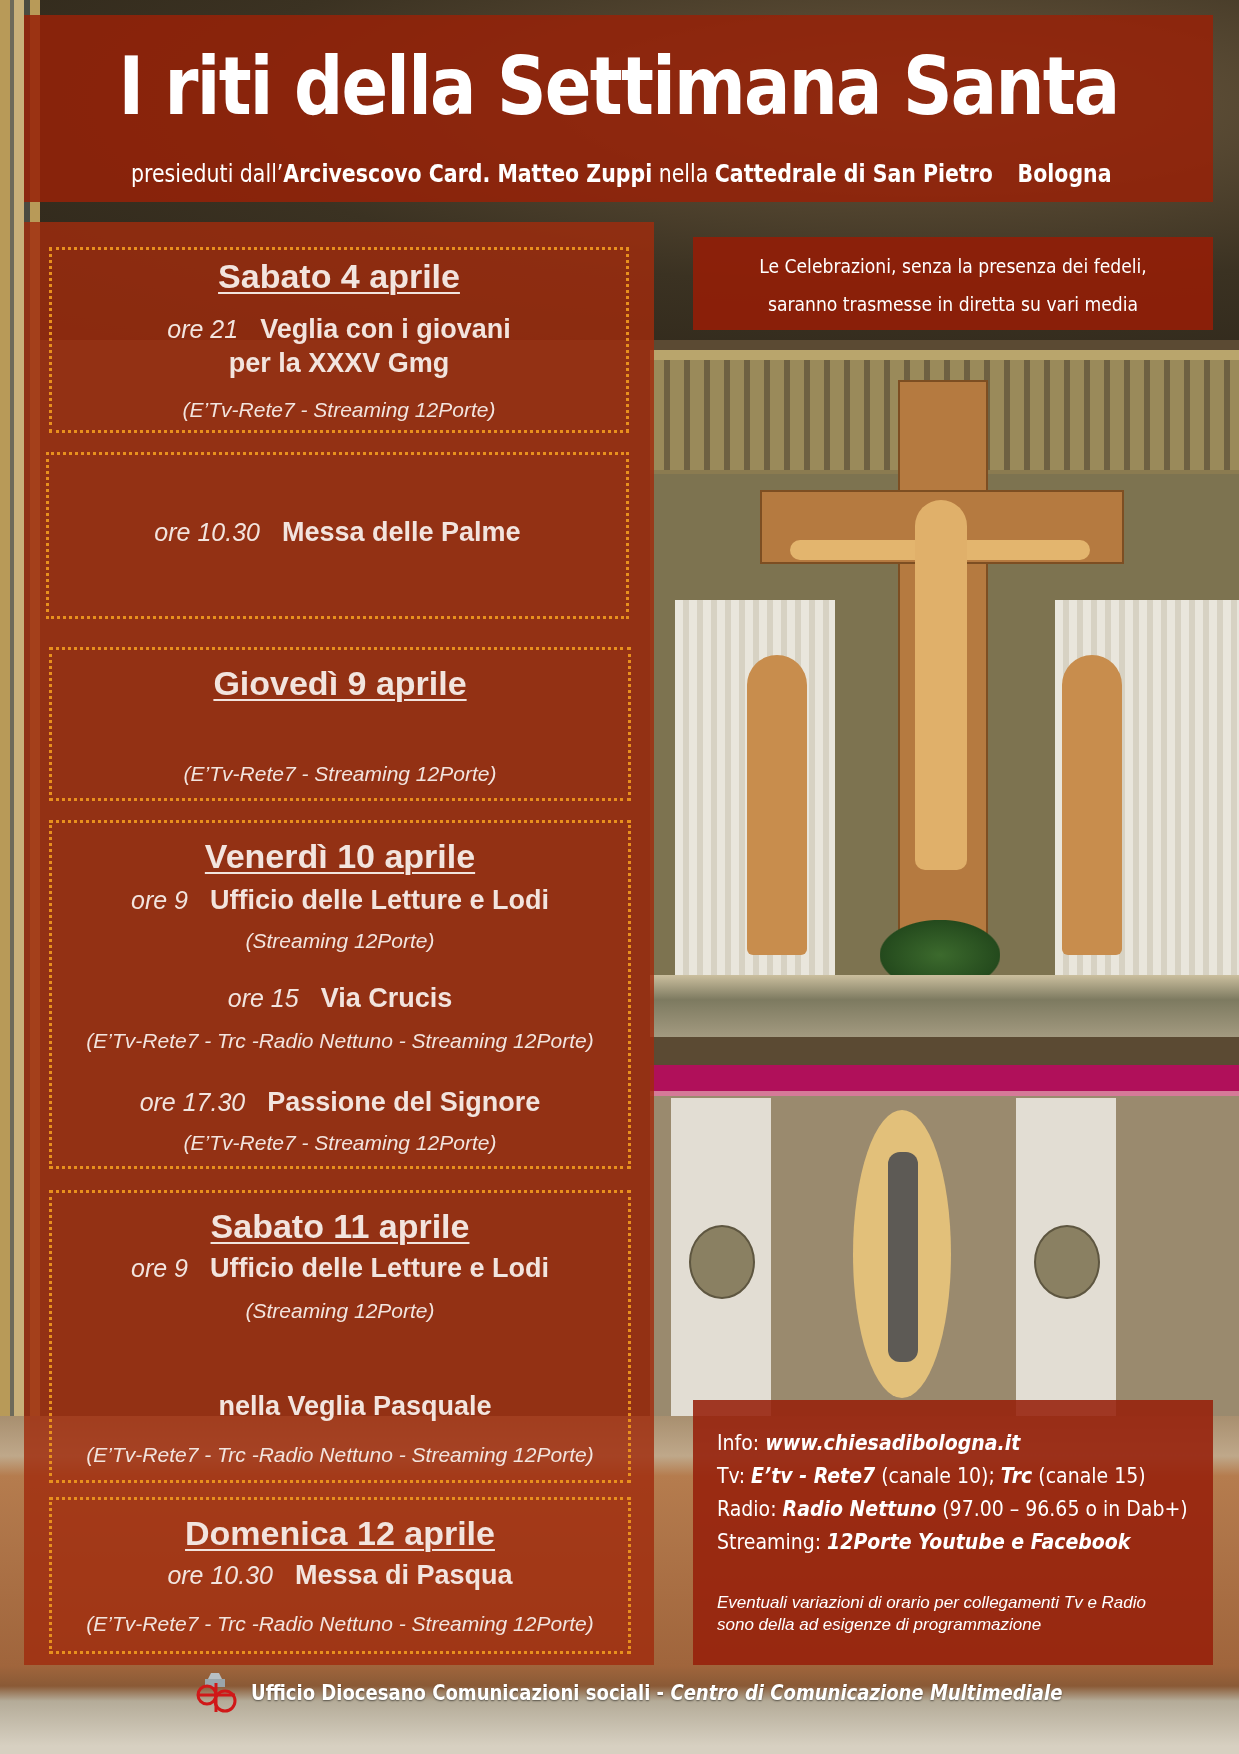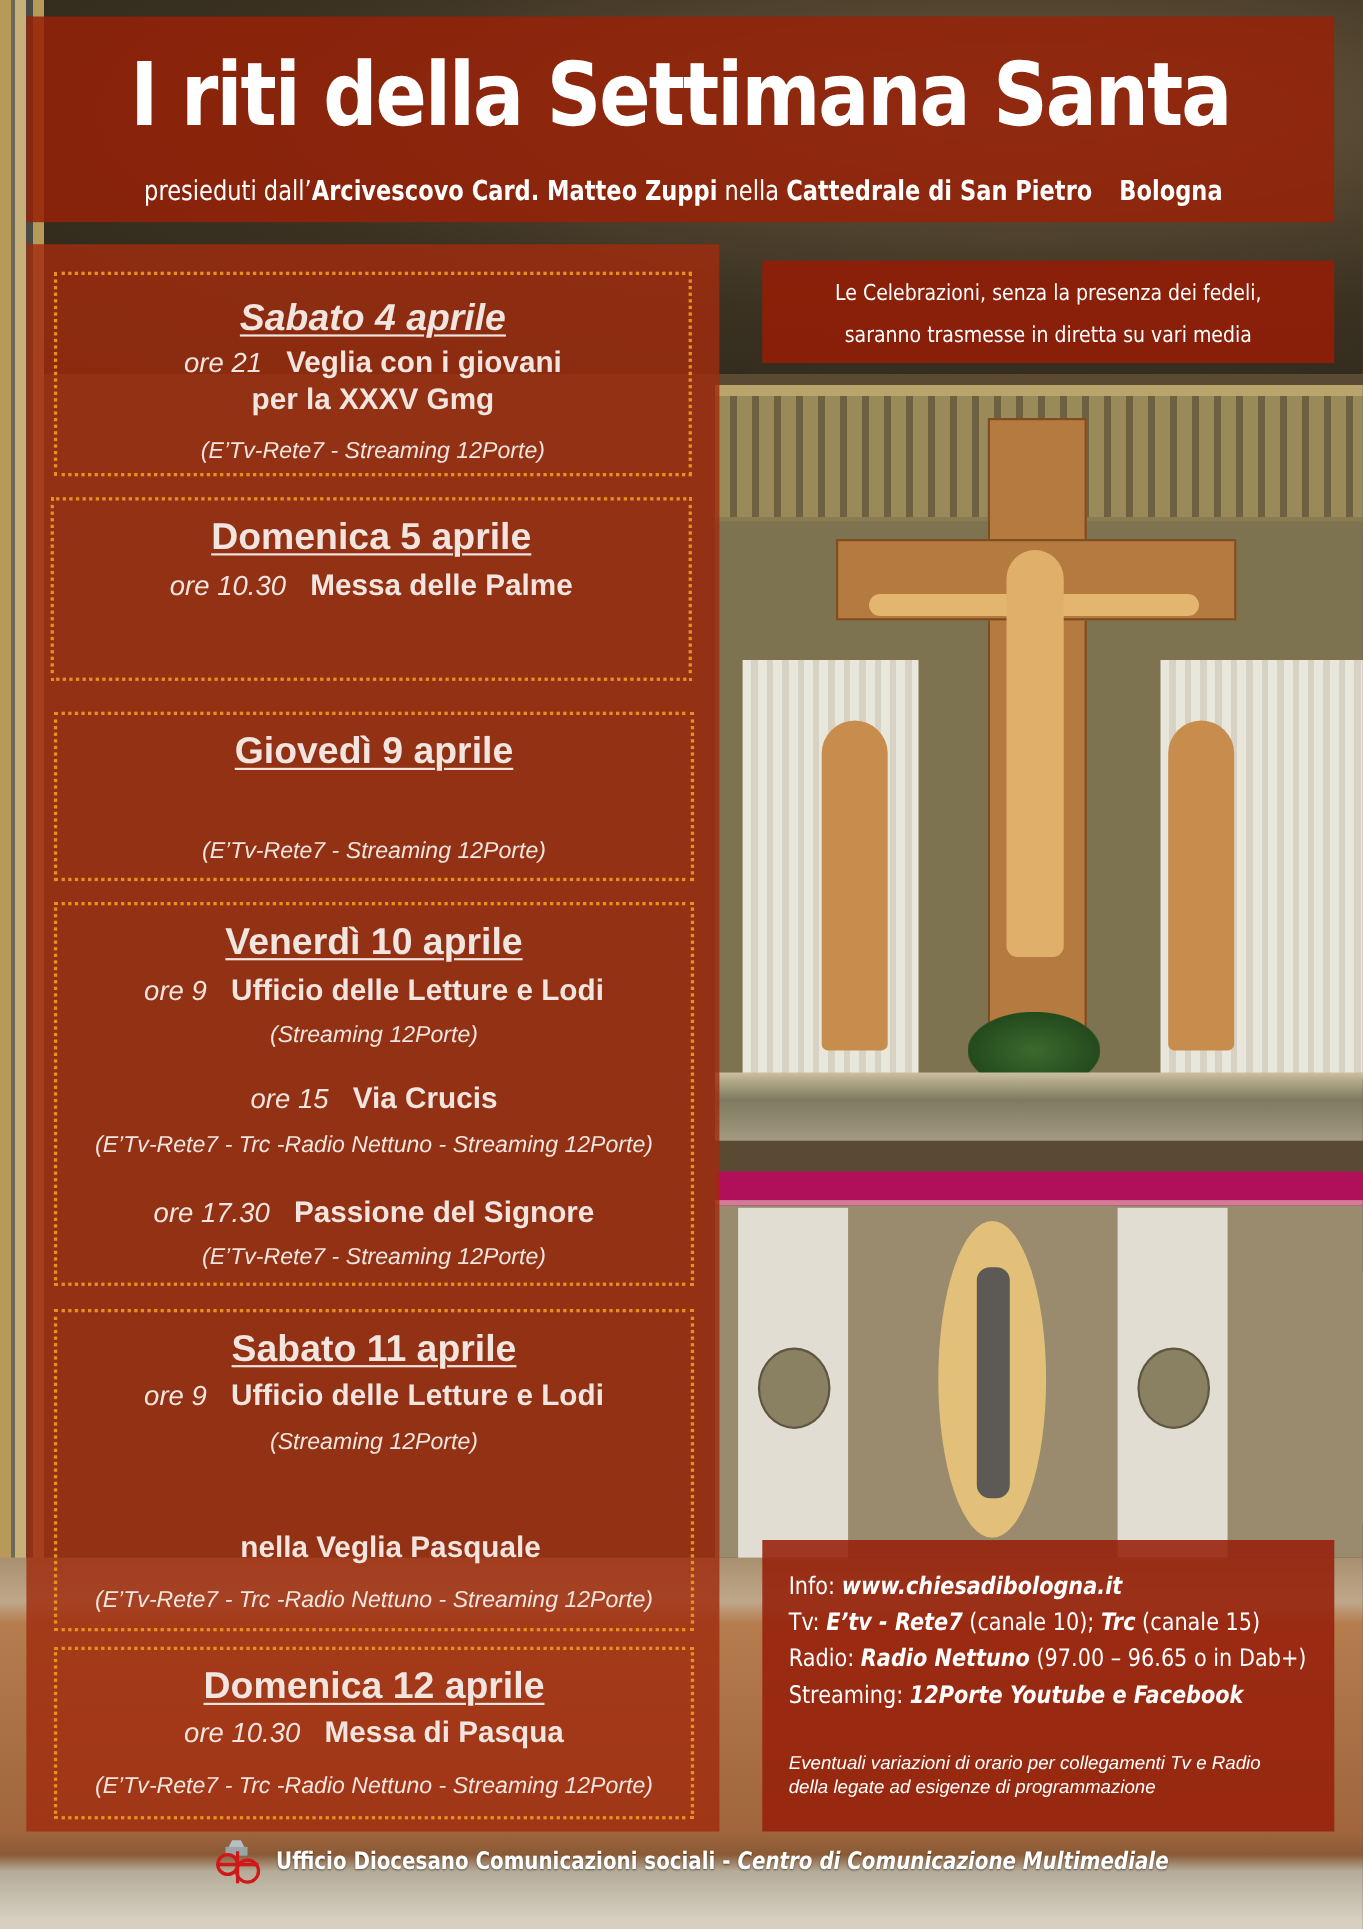--- a/index.html
+++ b/index.html
@@ -142,28 +142,27 @@
 <div class="panel notice-panel">
   <div class="notice-text">
     <div>Le Celebrazioni, senza la presenza dei fedeli,</div>
     <div>saranno trasmesse in diretta su vari media</div>
   </div>
 </div>
 
 <div class="panel left-panel"></div>
 
 <div class="event-box" style="left:49px;top:247px;width:580px;height:186px;">
-  <div class="ev-line" style="top:20px;font-style:italic;"><span class="ev-date">Sabato 4 aprile</span></div>
+  <div class="ev-line" style="top:7px;"><span class="ev-date">Sabato 4 aprile</span></div>
   <div class="ev-line" style="top:64px;"><span class="ev-time">ore 21</span><span class="sp"></span><span class="ev-title">Veglia con i giovani</span></div>
   <div class="ev-line" style="top:98px;"><span class="ev-title">per la XXXV Gmg</span></div>
   <div class="ev-line" style="top:148px;"><span class="ev-media">(E’Tv-Rete7 - Streaming 12Porte)</span></div>
 </div>
 
 <div class="event-box" style="left:46px;top:452px;width:583px;height:167px;">
-  <div class="ev-line" style="top:14px;"><span class="ev-date">Domenica 5 aprile</span></div>
   <div class="ev-line" style="top:62px;"><span class="ev-time">ore 10.30</span><span class="sp"></span><span class="ev-title">Messa delle Palme</span></div>
 </div>
 
 <div class="event-box" style="left:49px;top:647px;width:582px;height:154px;">
   <div class="ev-line" style="top:14px;"><span class="ev-date">Giovedì 9 aprile</span></div>
   <div class="ev-line" style="top:112px;"><span class="ev-media">(E’Tv-Rete7  - Streaming 12Porte)</span></div>
 </div>
 
 <div class="event-box" style="left:49px;top:820px;width:582px;height:349px;">
   <div class="ev-line" style="top:14px;"><span class="ev-date">Venerdì 10 aprile</span></div>
@@ -197,21 +196,21 @@
     <span>Tv: </span><b>E’tv - Rete7</b><span> (canale 10); </span><b>Trc</b><span> (canale 15)</span>
   </div>
   <div class="info-line" style="top:96px;">
     <span>Radio: </span><b>Radio Nettuno</b><span> (97.00 – 96.65 o in Dab+)</span>
   </div>
   <div class="info-line" style="top:129px;">
     <span>Streaming: </span><b>12Porte Youtube e Facebook</b>
   </div>
   <div class="info-note">
     <div>Eventuali variazioni di orario per collegamenti Tv e Radio</div>
-    <div>della legate ad esigenze di programmazione</div>
+    <div>sono della ad esigenze di programmazione</div>
   </div>
 </div>
 
 <div class="footer">
   <div class="logo">
     <svg width="44" height="42" viewBox="0 0 44 42">
       <path d="M16 2 L24 2 L28 10 L12 10 Z" fill="#b7c0c4"></path>
       <rect x="10" y="8" width="20" height="8" fill="#9aa5aa"></rect>
       <circle cx="12" cy="24" r="9" fill="none" stroke="#d01818" stroke-width="3"></circle>
       <circle cx="30" cy="30" r="10" fill="none" stroke="#d01818" stroke-width="3"></circle>

